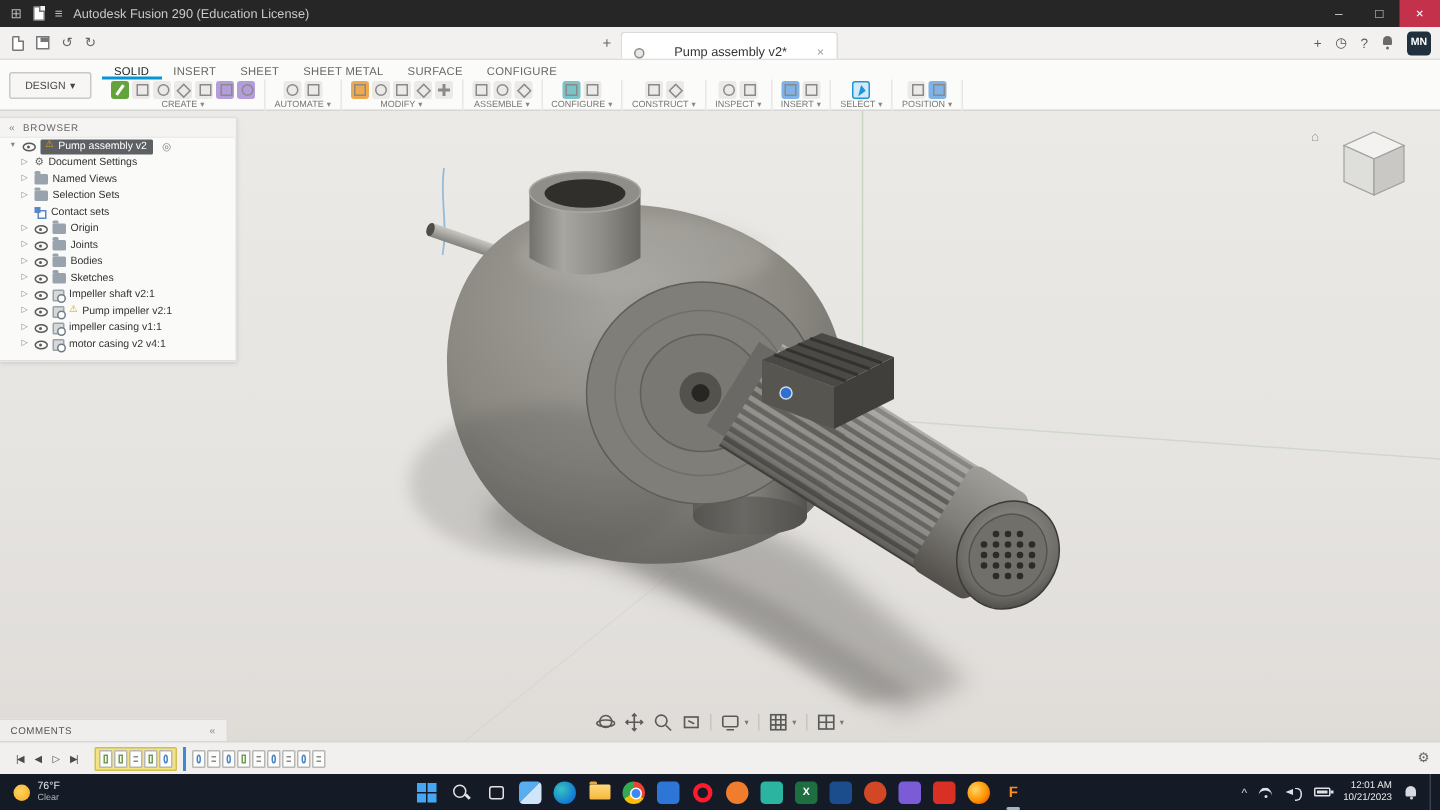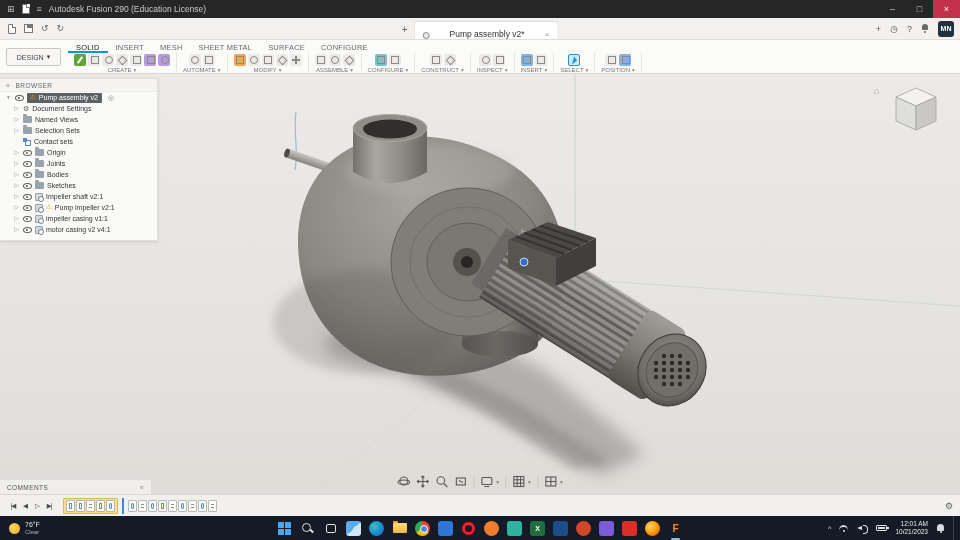--- a/index.html
+++ b/index.html
@@ -189,21 +189,21 @@
   </div>
 
   <div class="ribbon">
     <div class="design-btn">
       <span>DESIGN</span>
       <span>▾</span>
     </div>
     <div class="rtabs">
       <span class="rtab active">SOLID</span>
       <span class="rtab">INSERT</span>
-      <span class="rtab">MESH</span>
+      <span class="rtab">SHEET</span>
       <span class="rtab">SHEET METAL</span>
       <span class="rtab">SURFACE</span>
       <span class="rtab">CONFIGURE</span>
     </div>
     <div class="tool-row">
       <div class="tgroup">
         <div class="tg-icons">
           <span class="ticon tile-green t-pen"></span>
           <span class="ticon t-sq"></span>
           <span class="ticon t-ci"></span>

